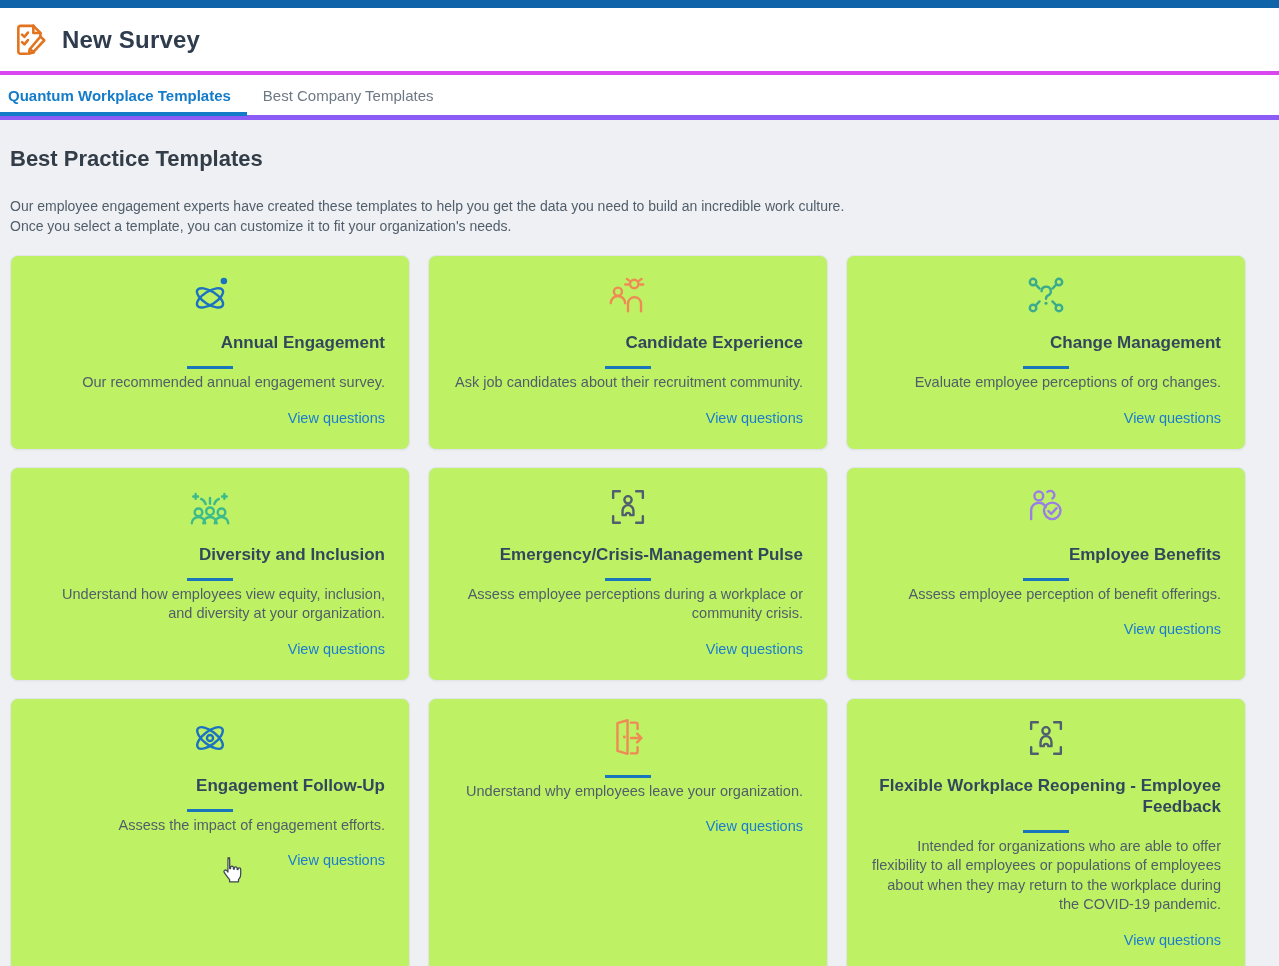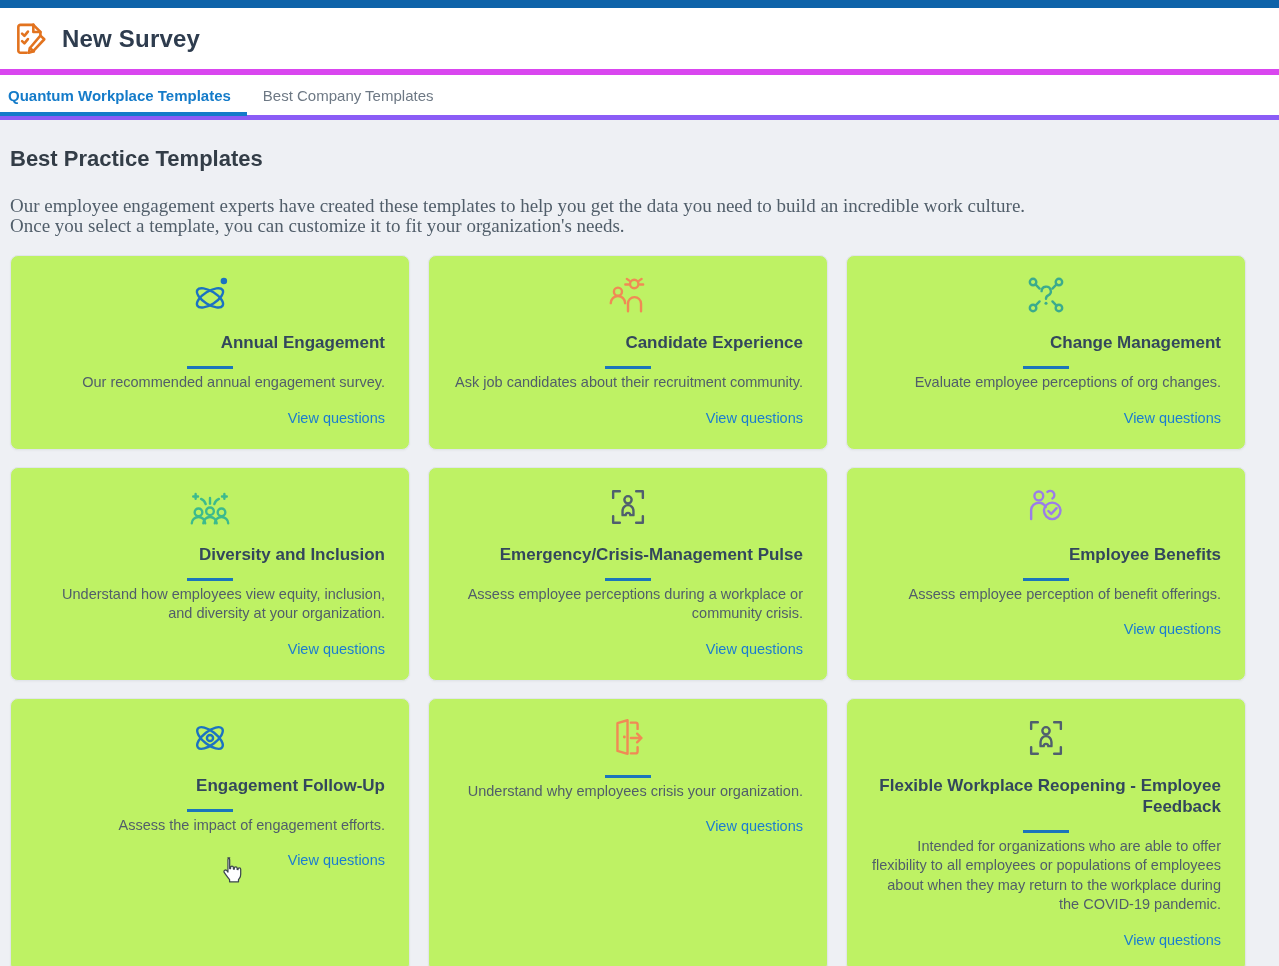--- a/index.html
+++ b/index.html
@@ -1,32 +1,32 @@
 <!DOCTYPE html>
 <html><head>
 <meta charset="utf-8">
 <style>
   * { margin:0; padding:0; box-sizing:border-box; }
   html,body { width:1279px; height:966px; overflow:hidden; }
   body { font-family:"Liberation Sans","DejaVu Sans",sans-serif; background:#eef0f4; position:relative; }
 
   .topbar { height:8px; background:#0e63a9; }
 
-  .app-header { background:#fff; height:67px; display:flex; align-items:center; padding-left:10px; border-bottom:6px solid #d946ef; }
+  .app-header { background:#fff; height:67px; display:flex; align-items:center; padding-left:10px; border-bottom:4px solid #d946ef; }
   .app-header .hicon { width:40px; height:40px; margin-right:12px; color:#e2731f; }
   .app-title { font-size:24px; font-weight:bold; color:#2e3c4e; letter-spacing:.2px; }
 
   .tabbar { background:#fff; height:45px; display:flex; align-items:stretch; border-bottom:5px solid #8b5cf6; }
   .tab { display:flex; align-items:center; padding:0 16px; font-size:15px; color:#6d7884; cursor:pointer; position:relative; }
   .tab.active { color:#147bc9; font-weight:bold; padding:0 16px 0 8px; }
   .tab.active::after { content:""; position:absolute; left:0; right:0; bottom:-1px; height:4px; background:#147bc9; }
 
   .content { padding:26px 33px 0 10px; }
   .section-title { font-size:22px; font-weight:bold; color:#333d47; margin-bottom:24px; }
-  .section-desc { font-size:19px; color:#515e6a; line-height:20px;font-family:Liberation Serif, serif; }
+  .section-desc { font-size:14px; color:#515e6a; line-height:20px; }
 
   .grid { margin-top:19px; display:grid; grid-template-columns:repeat(3,1fr); gap:17px 18px; }
   .card { background:#bef264; border:1px solid #e1e5ea; border-radius:8px; padding:16px 24px 22px; text-align:right;
           box-shadow:0 1px 2px rgba(40,50,60,.04); cursor:pointer; }
   .card-icon { height:46px; display:flex; align-items:center; justify-content:center; margin-bottom:14px; }
   .card-icon svg { width:46px; height:46px; }
   .card-title { font-size:17px; font-weight:bold; color:#33475c; line-height:21px; }
   .title-accent { width:46px; height:3px; background:#1b75bc; margin:13px auto 0; }
   .card-desc { font-size:14.5px; color:#515e6a; line-height:19.5px; margin-top:4px; }
   .card-link { display:inline-block; margin-top:17px; font-size:14.5px; color:#1b7cd0; cursor:pointer;margin-left:32px; }
@@ -179,21 +179,21 @@
     <div class="card-icon" style="color: rgb(240, 138, 85);">
           <svg viewBox="0 0 48 48" class="icon-stroke">
     <path d="M13 8.5 L23.5 5.5 V40.5 L13 37.5 Z"></path>
     <circle cx="20.2" cy="23" r="1.5" fill="currentColor" stroke="none"></circle>
     <path d="M27 8 h5 a2 2 0 0 1 2 2 v4.5"></path>
     <path d="M27 40 h5 a2 2 0 0 0 2 -2 v-4.5"></path>
     <path d="M27 24 h11 M33.5 19.5 l4.5 4.5 l-4.5 4.5"></path>
   </svg>
         </div>
     <div class="title-accent"></div>
-    <div class="card-desc">Understand why employees crisis your organization.</div>
+    <div class="card-desc">Understand why employees leave your organization.</div>
     <a class="card-link">View questions</a>
   </div>
       <div class="card">
     <div class="card-icon" style="color: rgb(80, 95, 110);">
           <svg viewBox="0 0 48 48" class="icon-stroke">
     <path d="M15.5 7.5 h-7 v7 M32.5 7.5 h7 v7 M15.5 40.5 h-7 v-7 M32.5 40.5 h7 v-7"></path>
     <circle cx="24" cy="16.5" r="3.8"></circle>
     <path d="M18.3 32.5 v-4.2 a5.7 6.3 0 0 1 11.4 0 v4.2 h-3.3 a2.4 2.4 0 0 0 -4.8 0 Z"></path>
   </svg>
         </div>

